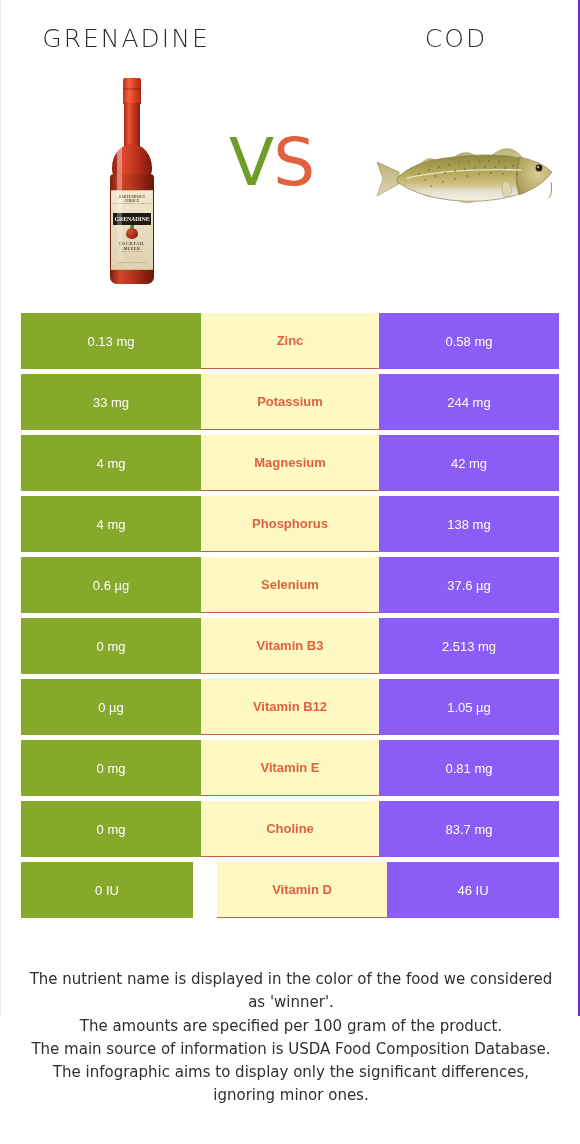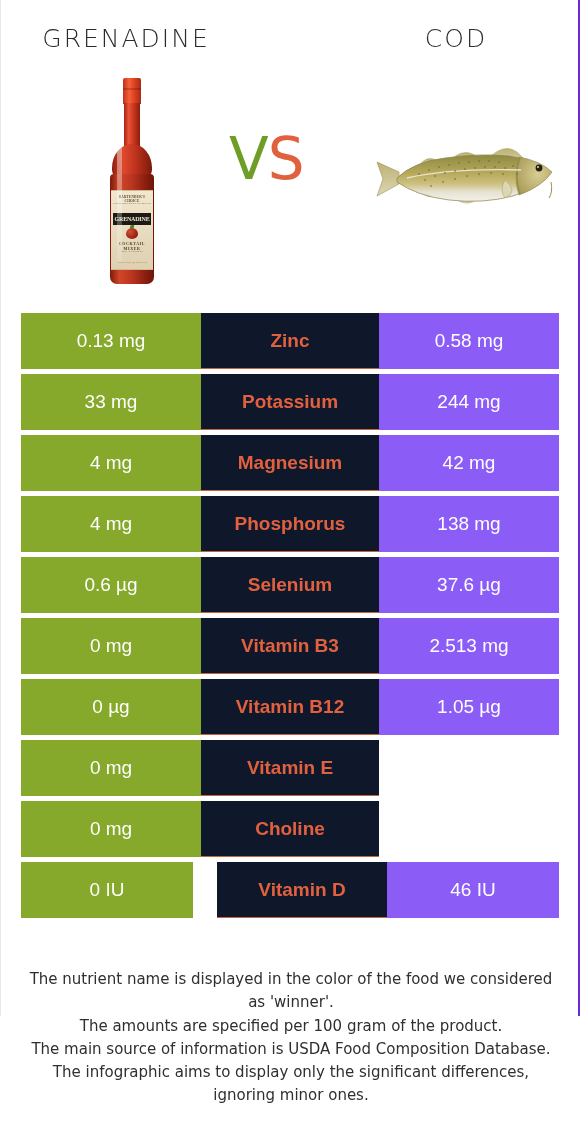--- a/index.html
+++ b/index.html
@@ -47,21 +47,21 @@
   .title-right {
     left: 330px;
     width: 250px;
   }
 
   
   .vs {
     position: absolute;
     left: 228px;
     top: 130px;
-    font-size: 58px;
+    font-size: 66px;
     font-weight: 400;
     letter-spacing: -1px;
     line-height: 1;
     font-family: "DejaVu Sans", sans-serif;
   }
   .vs .v { color: #6f9e28; }
   .vs .s { color: #e1613f; }
 
   
   .bottle-wrap {
@@ -187,32 +187,32 @@
   .row {
     display: flex;
     height: 56px;
     margin-bottom: 5px;
     align-items: stretch;
   }
   .cell {
     display: flex;
     align-items: center;
     justify-content: center;
-    font-size: 19px;
+    font-size: 13px;
     box-sizing: border-box;
     text-align: center;
   }
   .cell-left {
     width: 180px;
     background: #86a82b;
     color: #ffffff;
   }
   .cell-mid {
     width: 178px;
-    background: #0f172a;
+    background: #fef9c3;
     color: #e1613f;
     font-weight: bold;
     border-bottom: 1px solid #c2643f;
     margin: 0 0;
   }
   .row:last-child .cell-mid {
     border-bottom: 1px solid #c2643f;
     margin-left: 24px;
   }
   .cell-right {
@@ -386,25 +386,27 @@
 
     <div class="row">
       <div class="cell cell-left">0 µg</div>
       <div class="cell cell-mid">Vitamin B12</div>
       <div class="cell cell-right">1.05 µg</div>
     </div>
 
     <div class="row">
       <div class="cell cell-left">0 mg</div>
       <div class="cell cell-mid">Vitamin E</div>
+      <div class="cell cell-right">0.81 mg</div>
     </div>
 
     <div class="row">
       <div class="cell cell-left">0 mg</div>
       <div class="cell cell-mid">Choline</div>
+      <div class="cell cell-right">83.7 mg</div>
     </div>
 
     <div class="row">
       <div class="cell cell-left">0 IU</div>
       <div class="cell cell-mid">Vitamin D</div>
       <div class="cell cell-right">46 IU</div>
     </div>
 
   </div>
 

